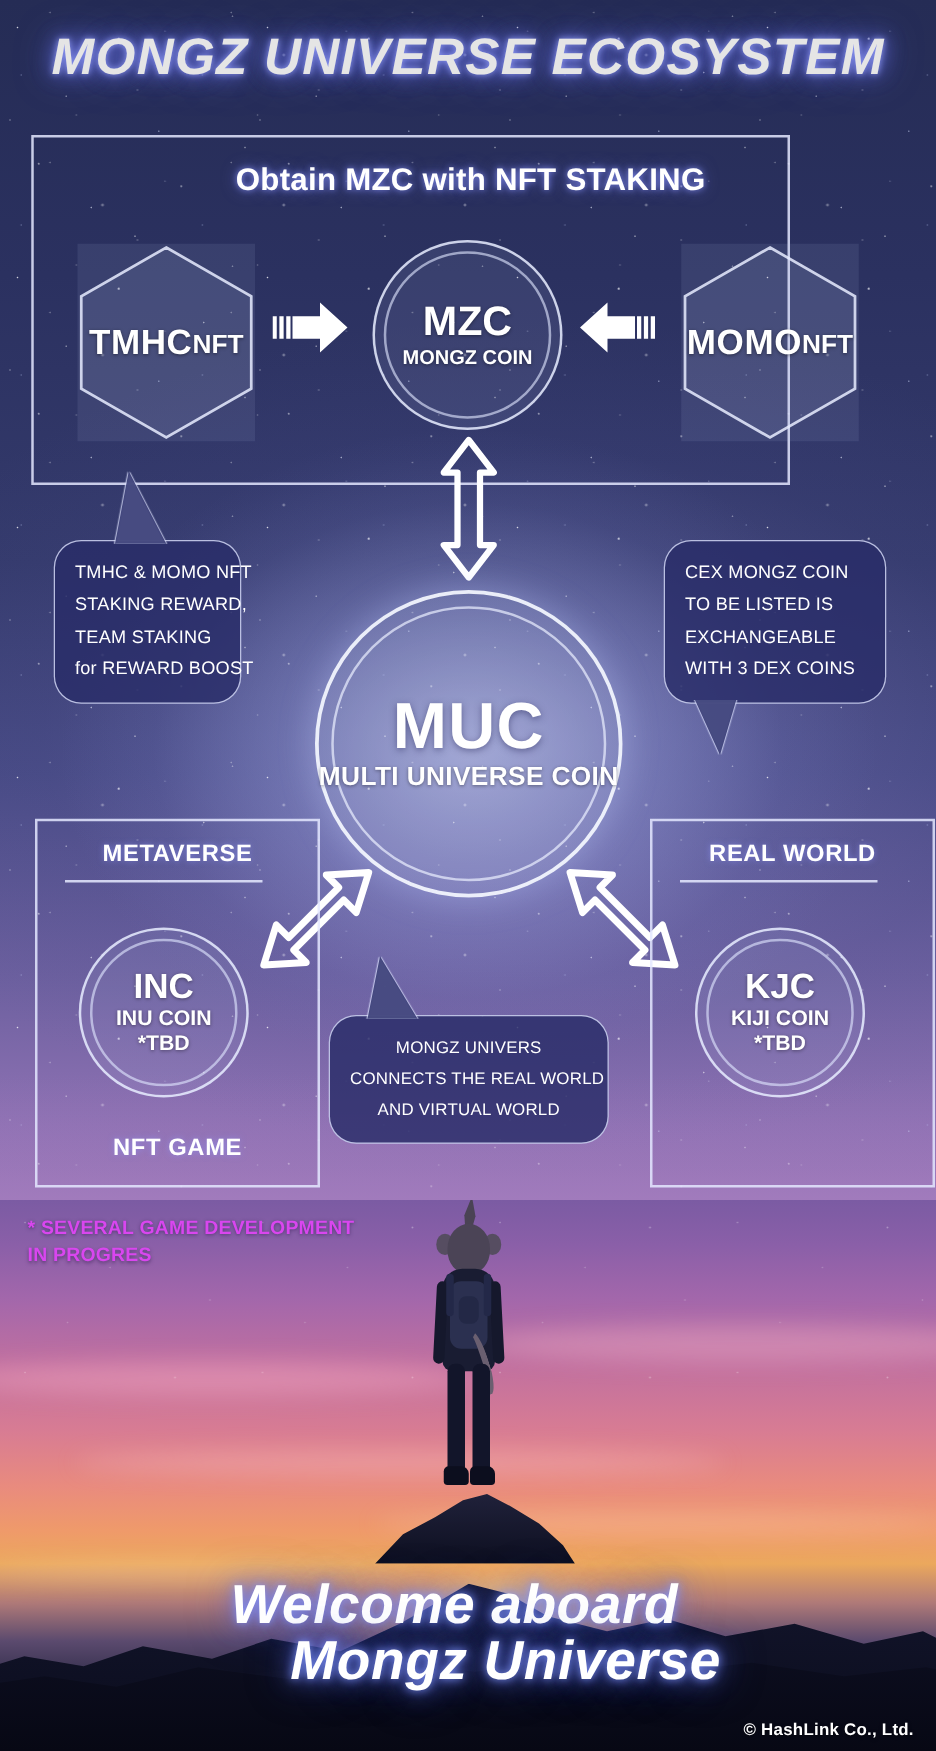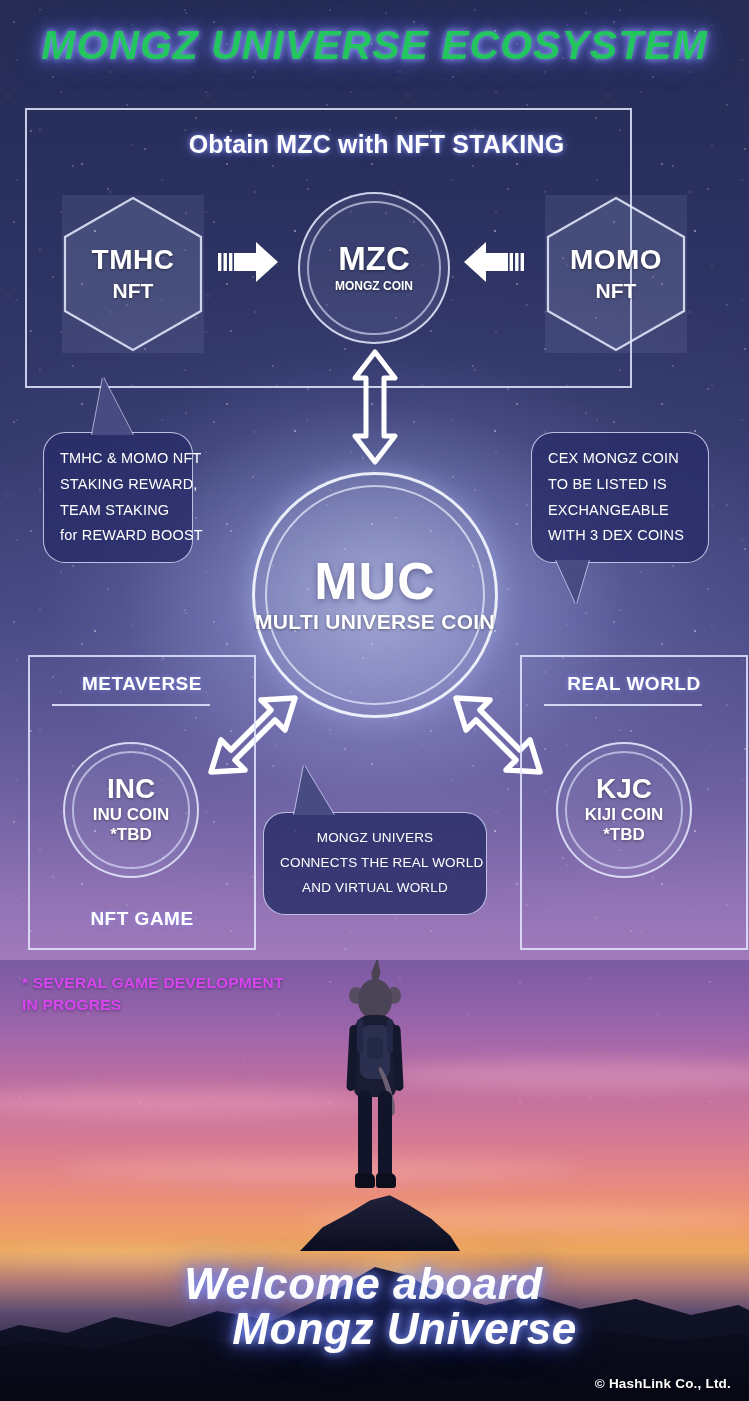--- a/index.html
+++ b/index.html
@@ -130,40 +130,40 @@
   }
   .fg-leg{position:absolute;top:128px;width:14px;height:88px;background:#12152a;border-radius:6px;}
   .fg-leg.l{left:26px;} .fg-leg.r{left:46px;}
   .fg-boot{position:absolute;top:210px;width:20px;height:15px;background:#0c0e1e;border-radius:4px 6px 3px 3px;}
   .fg-boot.l{left:23px;} .fg-boot.r{left:44px;}
 
   
   .title{
     position:absolute;left:0;top:22px;width:749px;text-align:center;
     font-size:41px;font-weight:bold;font-style:italic;letter-spacing:1px;
-    color:#22c55e;
+    color:#e5e5e5;
     text-shadow:0 0 6px rgba(150,160,255,.95),0 0 16px rgba(110,120,240,.9),0 0 30px rgba(90,100,220,.75);
     white-space:nowrap;
   }
 
   
   .topbox{
     position:absolute;left:25px;top:108px;width:607px;height:280px;
     border:2px solid rgba(228,232,255,.85);
   }
   .topbox-title{
     position:absolute;left:0;top:20px;width:699px;text-align:center;
     font-size:25px;font-weight:bold;color:#fff;letter-spacing:.2px;
     text-shadow:0 0 5px rgba(140,150,255,.8),0 0 12px rgba(110,120,230,.6);
   }
 
   
   .hex{
     position:absolute;width:142px;height:158px;
-    display:flex;flex-direction:column;align-items:center;justify-content:center;
+    display:flex;flex-direction:row;align-items:center;justify-content:center;
     color:#fff;text-align:center;
     background:rgba(190,200,235,.10);
   }
   .hex .hexshape{
     position:absolute;left:0;top:0;width:142px;height:158px;
   }
   .hex-label{position:relative;font-size:28px;font-weight:bold;line-height:1.05;letter-spacing:.5px;
     text-shadow:0 1px 3px rgba(0,0,0,.45);}
   .hex-sub{position:relative;font-size:21px;font-weight:bold;margin-top:4px;
     text-shadow:0 1px 3px rgba(0,0,0,.45);}
@@ -181,21 +181,21 @@
   .coin:before{
     content:"";position:absolute;left:7px;top:7px;right:7px;bottom:7px;
     border-radius:50%;border:2px solid rgba(225,230,255,.62);
   }
   .coin-name{position:relative;font-weight:bold;line-height:1;text-shadow:0 1px 3px rgba(0,0,0,.4);}
   .coin-sub{position:relative;font-weight:bold;line-height:1.15;text-shadow:0 1px 3px rgba(0,0,0,.4);}
   .coin-sub2{position:relative;font-weight:bold;line-height:1.15;text-shadow:0 1px 3px rgba(0,0,0,.4);}
 
   #coin-mzc{left:298px;top:192px;width:152px;height:152px;}
   #coin-mzc .coin-name{font-size:33px;}
-  #coin-mzc .coin-sub{font-size:12px;margin-top:5px;}
+  #coin-mzc .coin-sub{font-size:16px;margin-top:5px;}
 
   #coin-muc{
     left:252px;top:472px;width:246px;height:246px;
     border:3px solid rgba(245,248,255,.92);
     background:rgba(210,220,250,.10);
     box-shadow:0 0 28px rgba(190,200,255,.35);
   }
   #coin-muc:before{left:10px;top:10px;right:10px;bottom:10px;border:2px solid rgba(235,240,255,.7);}
   #coin-muc .coin-name{font-size:52px;letter-spacing:1px;text-shadow:0 2px 6px rgba(40,40,90,.5);}
   #coin-muc .coin-sub{font-size:21px;margin-top:3px;letter-spacing:.3px;}

